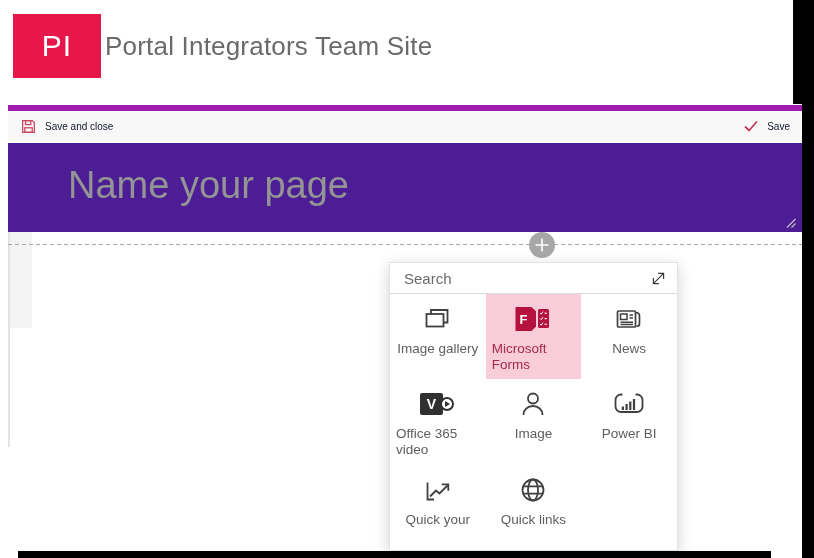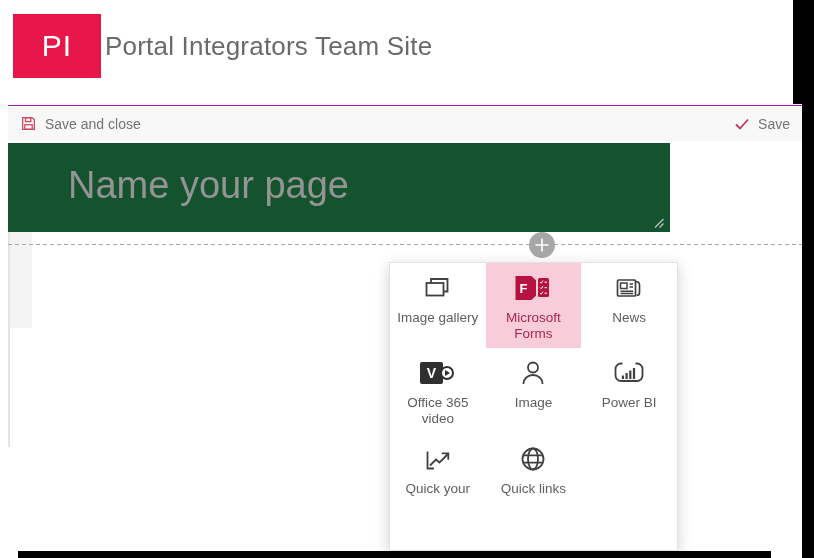--- a/index.html
+++ b/index.html
@@ -15,30 +15,30 @@
     background:#E8174B; color:#fff; display:flex; align-items:center; justify-content:center;
     font-size:30px; font-weight:300; letter-spacing:1px;
   }
   .site-title {
     position:absolute; left:105px; top:0; height:92px; display:flex; align-items:center;
     font-size:26px; font-weight:300; color:#6a6a6a; letter-spacing:.2px;
   }
   
   .toolbar {
     position:absolute; left:8px; top:105px; width:794px; height:36px;
-    background:#f8f8f8; border-top:1px solid #a21caf;
+    background:#f8f8f8; border-top:6px solid #a21caf;
     display:flex; align-items:center; justify-content:space-between;
-    font-size:14px; color:#737373;
+    font-size:10px; color:#0f172a;
   }
   .tb-group { display:flex; align-items:center; gap:8px; padding:0 12px; cursor:default; }
   .tb-icon { display:flex; align-items:center; }
   
   .title-box {
-    position:absolute; left:8px; top:143px; width:662px; height:89px;
-    background:#14532d;
+    position:absolute; left:8px; top:143px; width:794px; height:89px;
+    background:#4c1d95;
   }
   .title-placeholder {
     position:absolute; left:60px; top:21px;
     font-size:38px; font-weight:300; color:#949494;
   }
   .resize-handle { position:absolute; right:6px; bottom:4px; }
   .section-strip { position:absolute; left:8px; top:232px; width:24px; height:96px; background:#f3f3f3; }
   .section-edge  { position:absolute; left:8px; top:232px; width:2px; height:215px; background:#e3e3e3; }
   
   .dashed-line {
@@ -66,21 +66,21 @@
   .grid {
     display:grid; width:287px; height:256px;
     grid-template-columns:repeat(3,1fr); grid-template-rows:repeat(3,1fr);
   }
   .tile {
     display:flex; flex-direction:column; align-items:center;
     padding-top:10px; cursor:pointer;
   }
   .tile .icon-box { height:30px; display:flex; align-items:center; justify-content:center; margin-bottom:7px; }
   .tile .tile-label {
-    font-size:13.5px; color:#5e5e5e; text-align:center; line-height:16px; padding:0 6px;
+    font-size:13.5px; color:#5e5e5e; line-height:16px; padding:0 6px;
   }
   .tile.selected { background:#F8CCD8; }
   .tile.selected .tile-label { color:#A52A4E; }
   
   .forms-icon { position:relative; width:36px; height:26px; }
   .forms-flag {
     position:absolute; left:0; top:1px; width:21px; height:24px; background:#B5123F;
     clip-path:polygon(0 0,76% 0,100% 20%,100% 80%,76% 100%,0 100%);
     color:#fff; font-size:13px; font-weight:bold; display:flex; align-items:center; padding-left:4px;
   }
@@ -146,20 +146,28 @@
 <div class="section-edge"></div>
 
 <div class="dashed-line"></div>
 <div class="plus-button">
   <svg width="26" height="26" viewBox="0 0 26 26" stroke="#ffffff" stroke-width="1.6">
     <path d="M13,6.5 V19.5 M6.5,13 H19.5"></path>
   </svg>
 </div>
 
 <div class="picker">
+  <div class="search-row">
+    <input class="search-input" type="text" placeholder="Search" style="">
+    <div class="expand-btn">
+      <svg width="17" height="17" viewBox="0 0 16 16" fill="none" stroke="#3a3a3a" stroke-width="1.1">
+        <path d="M3.2,12.8 L12.8,3.2 M7.6,3.2 H12.8 V8.4 M3.2,7.6 V12.8 H8.4"></path>
+      </svg>
+    </div>
+  </div>
 
   <div class="grid">
 
     <div class="tile">
       <div class="icon-box">
         <svg width="32" height="32" viewBox="0 0 32 32" fill="none" stroke="#404040" stroke-width="1.8">
           <path d="M9,11 V7 h16.5 V19.5 h-4"></path>
           <rect x="4.5" y="11" width="17" height="12.5"></rect>
         </svg>
       </div>

